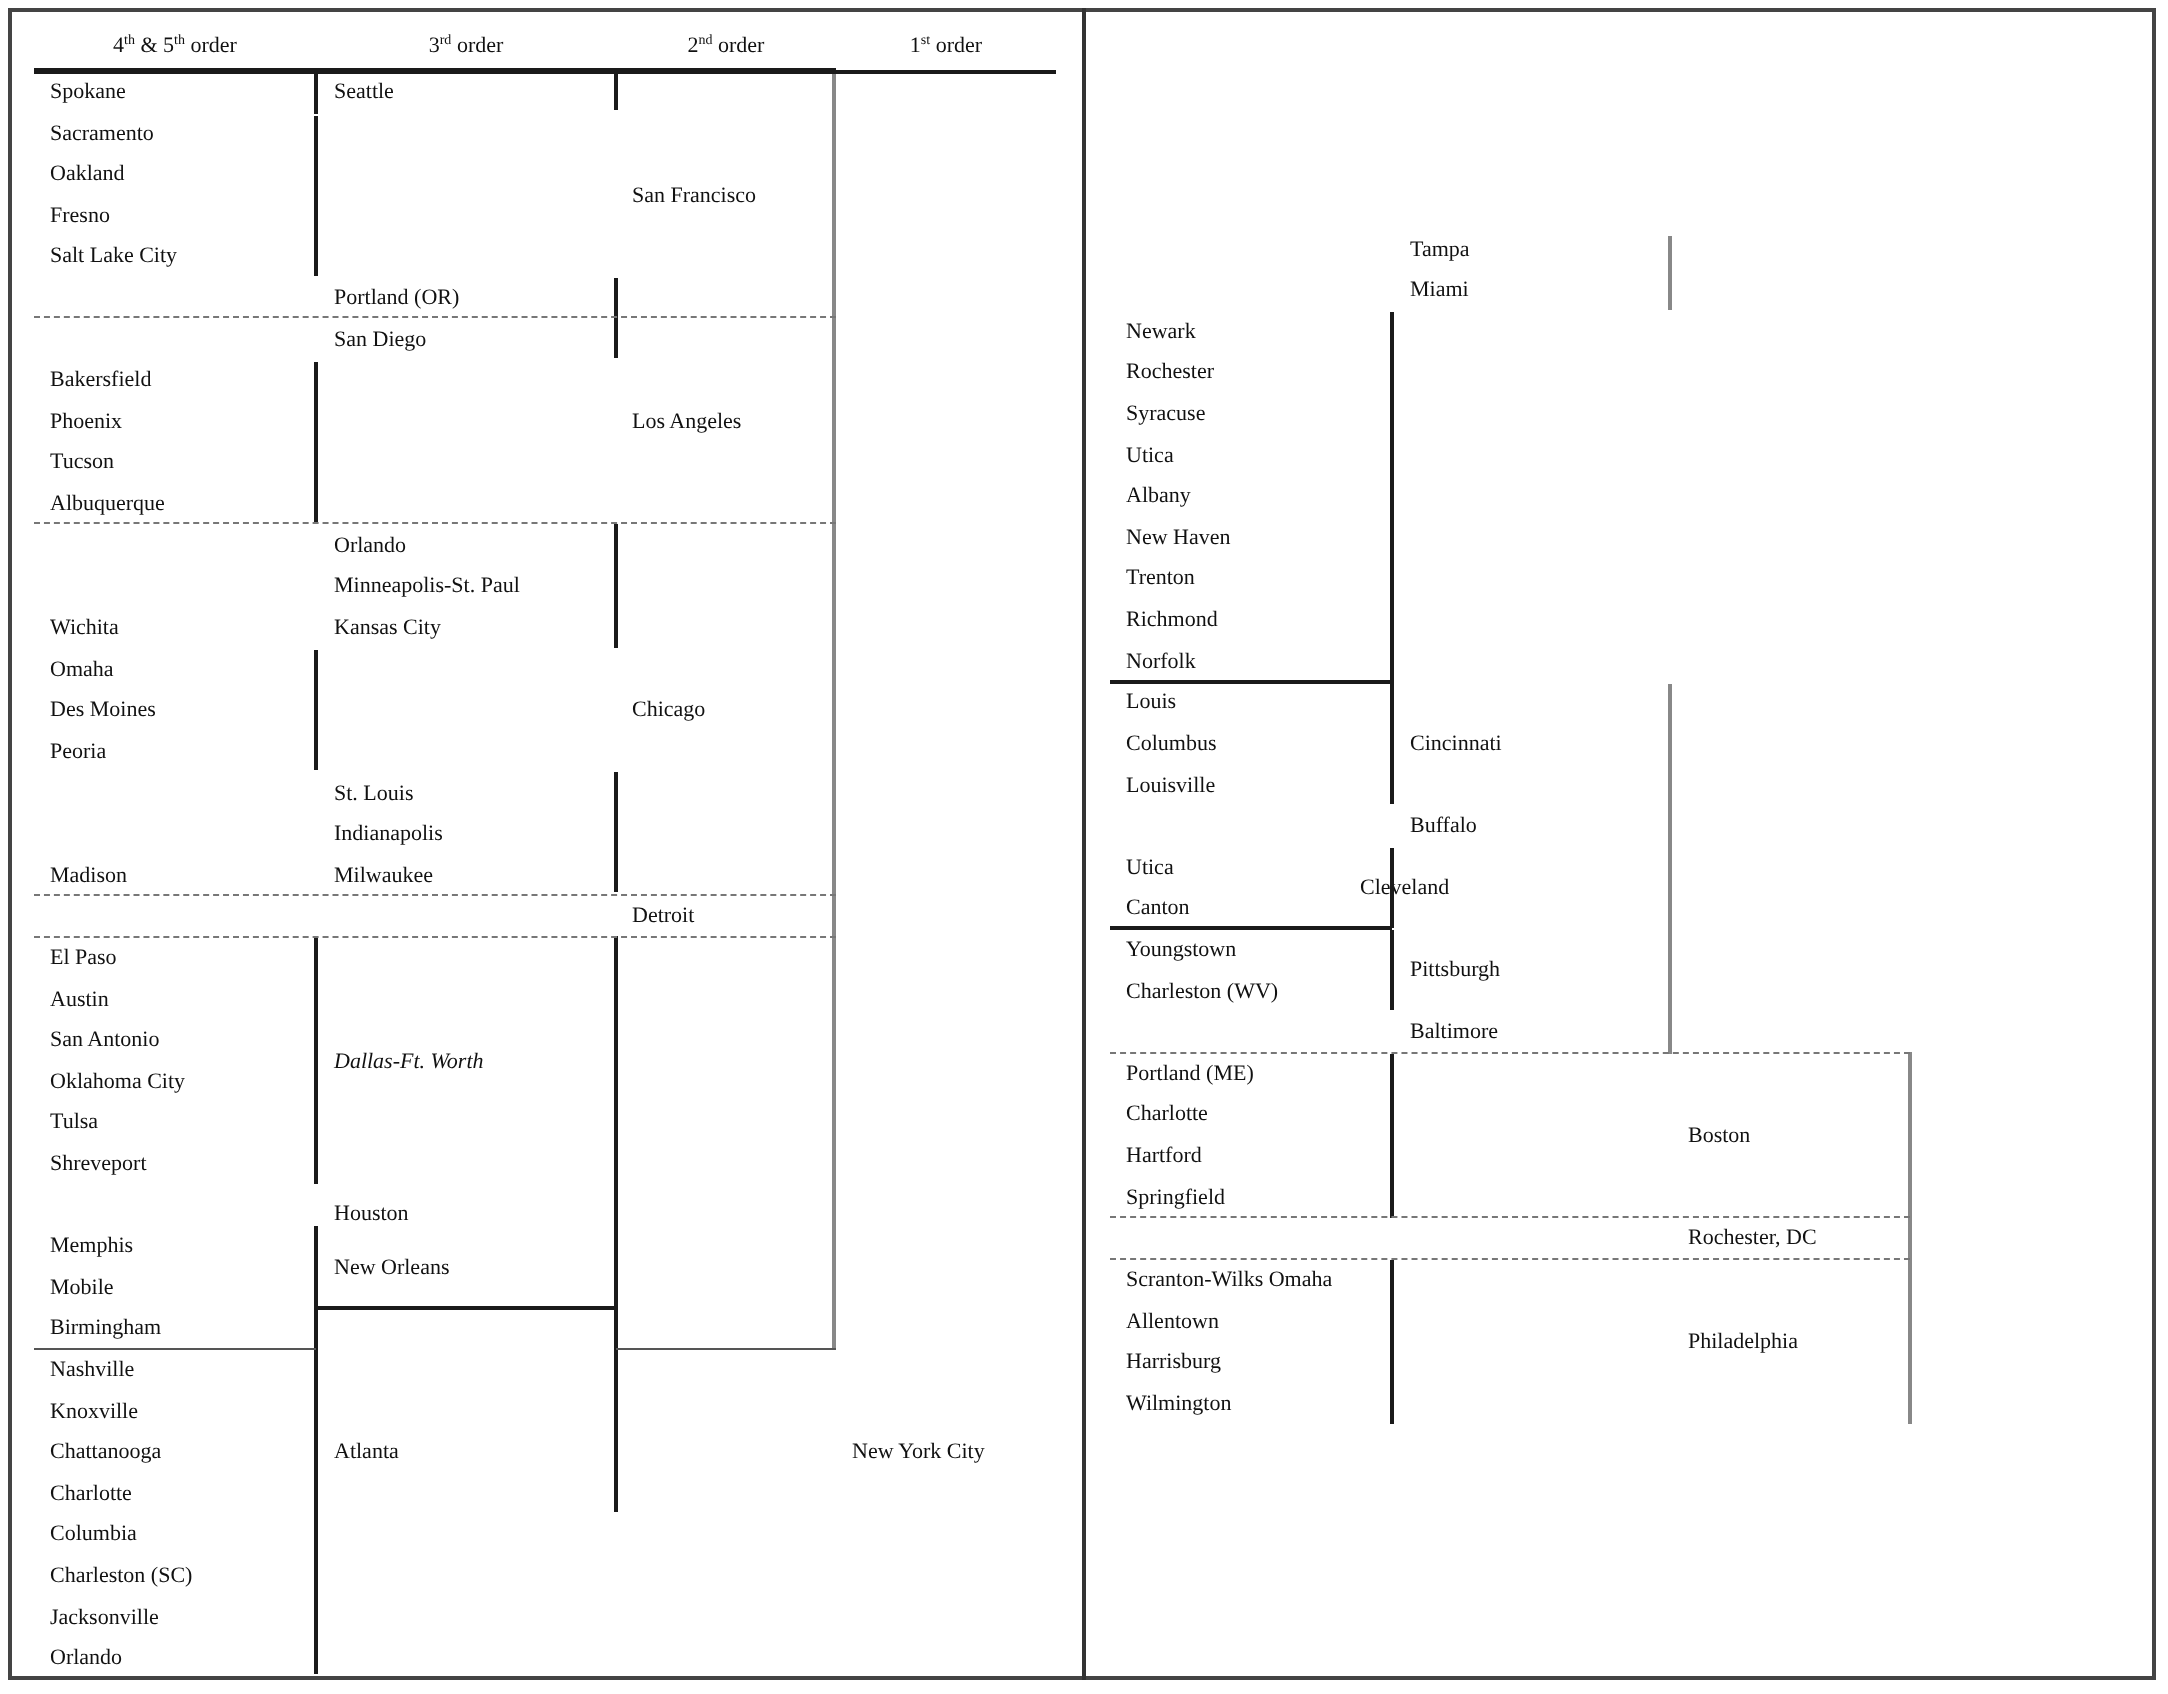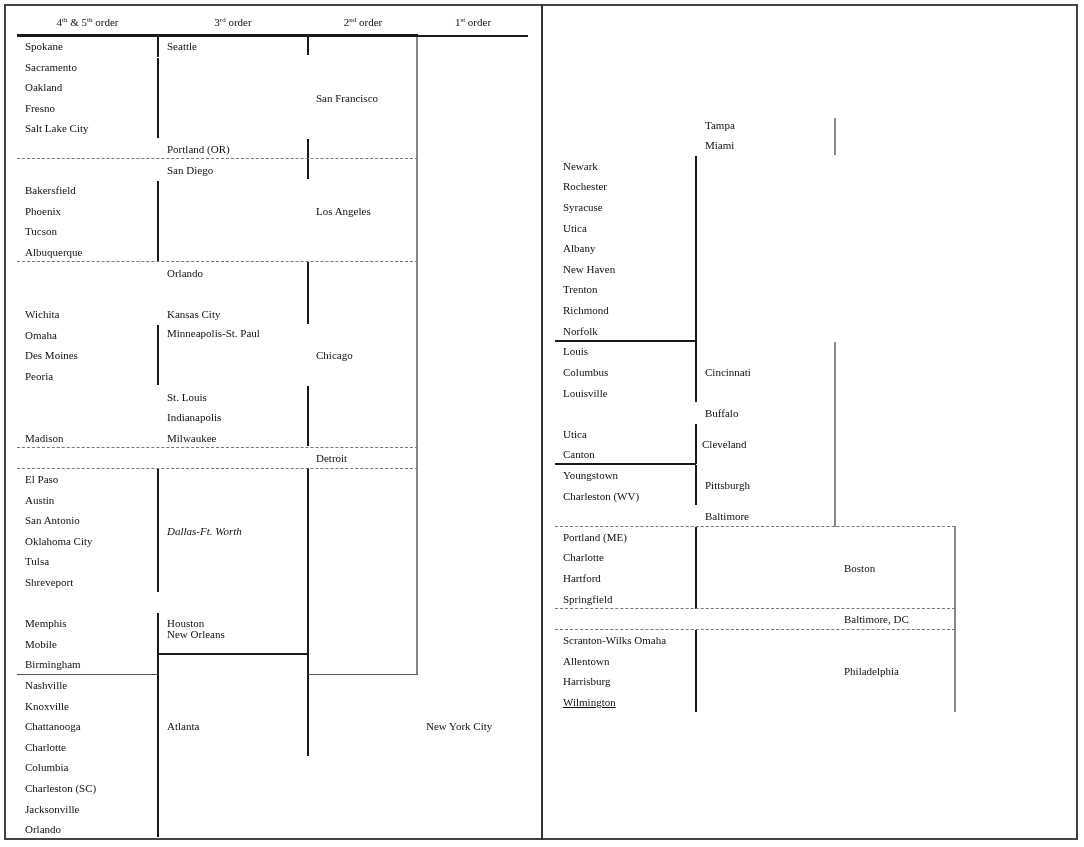--- a/index.html
+++ b/index.html
@@ -59,27 +59,27 @@
 <div class="t" style="left:25px;top:740px;">Charlotte</div>
 <div class="t" style="left:25px;top:760px;font-family:Liberation Serif, serif;">Columbia</div>
 <div class="t" style="left:25px;top:781px;">Charleston (SC)</div>
 <div class="t" style="left:25px;top:802px;">Jacksonville</div>
 <div class="t" style="left:25px;top:822px;">Orlando</div>
 
 <div class="t" style="left:167px;top:39px;">Seattle</div>
 <div class="t" style="left:167px;top:142px;">Portland (OR)</div>
 <div class="t" style="left:167px;top:163px;">San Diego</div>
 <div class="t" style="left:167px;top:266px;">Orlando</div>
-<div class="t" style="left:167px;top:286px;margin-top:40px;">Minneapolis-St. Paul</div>
+<div class="t" style="left:167px;top:286px;">Minneapolis-St. Paul</div>
 <div class="t" style="left:167px;top:307px;">Kansas City</div>
 <div class="t" style="left:167px;top:390px;">St. Louis</div>
 <div class="t" style="left:167px;top:410px;">Indianapolis</div>
 <div class="t" style="left:167px;top:431px;">Milwaukee</div>
 <div class="t" style="left:167px;top:524px;font-style:italic;">Dallas-Ft. Worth</div>
-<div class="t" style="left:167px;top:616px;">Houston</div>
+<div class="t" style="left:167px;top:600px;">Houston</div>
 <div class="t" style="left:167px;top:627px;">New Orleans</div>
 <div class="t" style="left:167px;top:719px;">Atlanta</div>
 
 <div class="t" style="left:316px;top:91px;">San Francisco</div>
 <div class="t" style="left:316px;top:204px;">Los Angeles</div>
 <div class="t" style="left:316px;top:348px;">Chicago</div>
 <div class="t" style="left:316px;top:451px;">Detroit</div>
 <div class="t" style="left:426px;top:719px;">New York City</div>
 
 <div class="vl" style="left:157px;top:37px;height:20px;"></div>
@@ -121,32 +121,32 @@
 <div class="t" style="left:563px;top:447px;">Canton</div>
 <div class="t" style="left:563px;top:468px;">Youngstown</div>
 <div class="t" style="left:563px;top:489px;">Charleston (WV)</div>
 <div class="t" style="left:563px;top:530px;">Portland (ME)</div>
 <div class="t" style="left:563px;top:550px;">Charlotte</div>
 <div class="t" style="left:563px;top:571px;">Hartford</div>
 <div class="t" style="left:563px;top:592px;">Springfield</div>
 <div class="t" style="left:563px;top:633px;">Scranton-Wilks Omaha</div>
 <div class="t" style="left:563px;top:654px;">Allentown</div>
 <div class="t" style="left:563px;top:674px;">Harrisburg</div>
-<div class="t" style="left:563px;top:695px;text-decoration:underline;">Wilmington</div>
+<div class="t" style="left:563px;top:695px;">Wilmington</div>
 
 <div class="t" style="left:705px;top:118px;">Tampa</div>
 <div class="t" style="left:705px;top:138px;">Miami</div>
 <div class="t" style="left:705px;top:365px;">Cincinnati</div>
 <div class="t" style="left:705px;top:406px;">Buffalo</div>
-<div class="t" style="left:702px;top:437px;font-family:Liberation Serif, serif;">Cleveland</div>
+<div class="t" style="left:680px;top:437px;font-family:Liberation Serif, serif;">Cleveland</div>
 <div class="t" style="left:705px;top:478px;">Pittsburgh</div>
 <div class="t" style="left:705px;top:509px;">Baltimore</div>
 
 <div class="t" style="left:844px;top:561px;">Boston</div>
-<div class="t" style="left:844px;top:612px;">Baltimore, DC</div>
+<div class="t" style="left:844px;top:612px;">Rochester, DC</div>
 <div class="t" style="left:844px;top:664px;">Philadelphia</div>
 
 <div class="vl" style="left:695px;top:156px;height:186px;"></div>
 <div class="vl" style="left:695px;top:342px;height:60px;"></div>
 <div class="vl" style="left:695px;top:424px;height:40px;"></div>
 <div class="vl" style="left:695px;top:465px;height:40px;"></div>
 <div class="vl" style="left:695px;top:527px;height:82px;"></div>
 <div class="vl" style="left:695px;top:630px;height:82px;"></div>
 
 <div class="vlg" style="left:834px;top:118px;height:37px;"></div>

